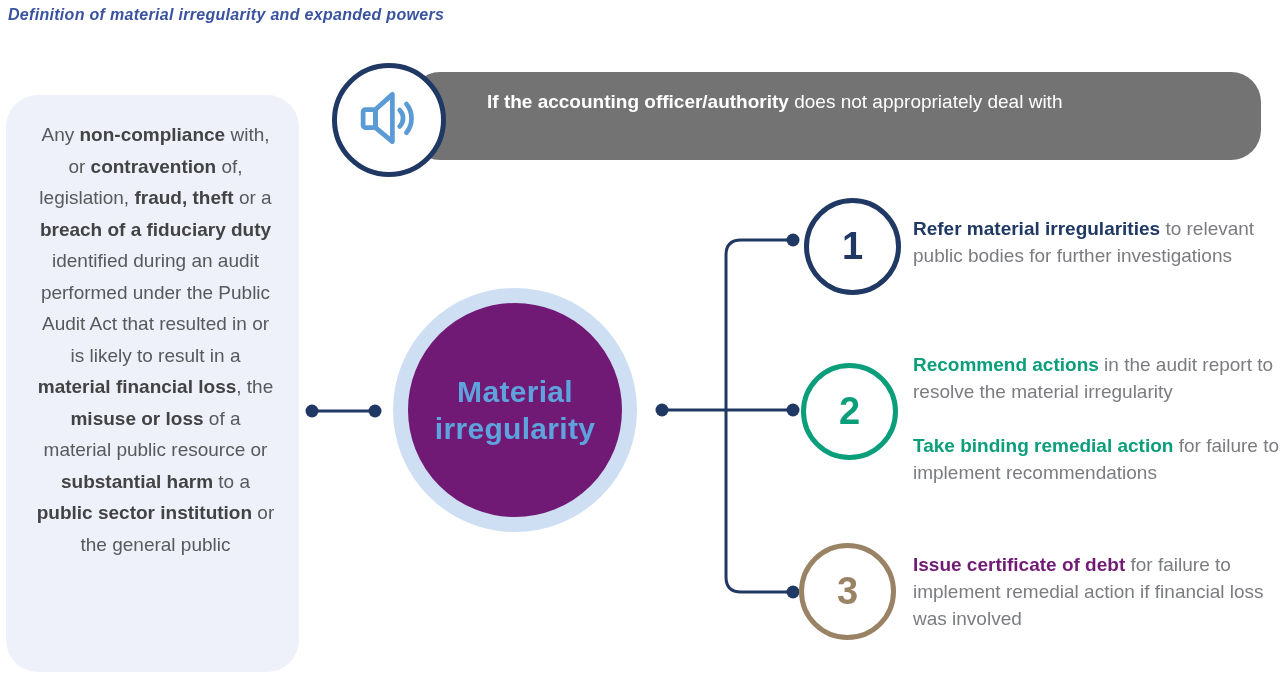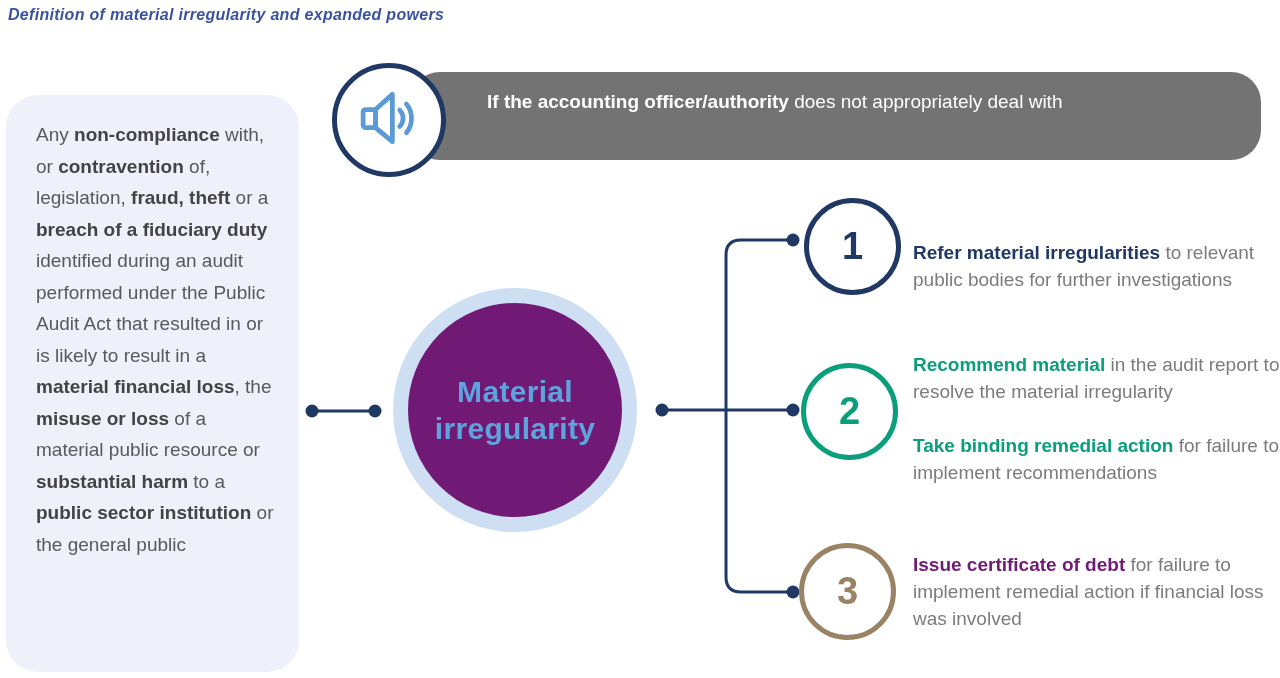--- a/index.html
+++ b/index.html
@@ -22,20 +22,21 @@
   
   .def-panel {
     position:absolute; left:6px; top:95px;
     width:293px; height:577px;
     background:#eef1f9; border-radius:32px;
   }
   .def-text {
     padding:24px 24px 0 30px;
     font-size:19px; line-height:31.5px;
     color:#58595c;
+    text-align:center;
   }
   .def-text .b { color:#434345; }
 
   
   .banner {
     position:absolute; left:410px; top:72px;
     width:851px; height:88px;
     background:#737373; border-radius:30px;
     z-index:1;
   }
@@ -80,21 +81,21 @@
   }
   .c1 { left:804px; top:198px; border:5px solid #1f3864; color:#1f3864; }
   .c2 { left:801px; top:363px; border:5px solid #0a9e7b; color:#0a9e7b; }
   .c3 { left:799px; top:543px; border:5px solid #9a8365; color:#9a8365; }
 
   
   .item-text {
     position:absolute;
     font-size:19px; line-height:27px; color:#7b7c80;
   }
-  .t1 { left:913px; top:215px; width:368px;margin-top:24px; }
+  .t1 { left:913px; top:215px; width:368px; }
   .t2 { left:913px; top:351px; width:372px; }
   .t3 { left:913px; top:551px; width:380px; }
   .t2 .para + .para { margin-top:27px; }
   .t1 .b { color:#1f3864; }
   .t2 .b { color:#0a9e7b; }
   .t3 .b { color:#701a75; }
 </style>
 </head>
 <body>
 
@@ -149,19 +150,19 @@
 </div>
 <div class="num-circle c3">
   <span>3</span>
 </div>
 
 <div class="item-text t1">
   <p class="para"><span class="b">Refer material irregularities</span><span> to relevant public bodies for further investigations</span></p>
 </div>
 
 <div class="item-text t2">
-  <p class="para"><span class="b">Recommend material</span><span> in the audit report to resolve the material irregularity</span></p>
+  <p class="para"><span class="b">Recommend actions</span><span> in the audit report to resolve the material irregularity</span></p>
   <p class="para"><span class="b">Take binding remedial action</span><span> for failure to implement recommendations</span></p>
 </div>
 
 <div class="item-text t3">
   <p class="para"><span class="b">Issue certificate of debt</span><span> for failure to implement remedial action if financial loss was involved</span></p>
 </div>
 
 </body></html>

